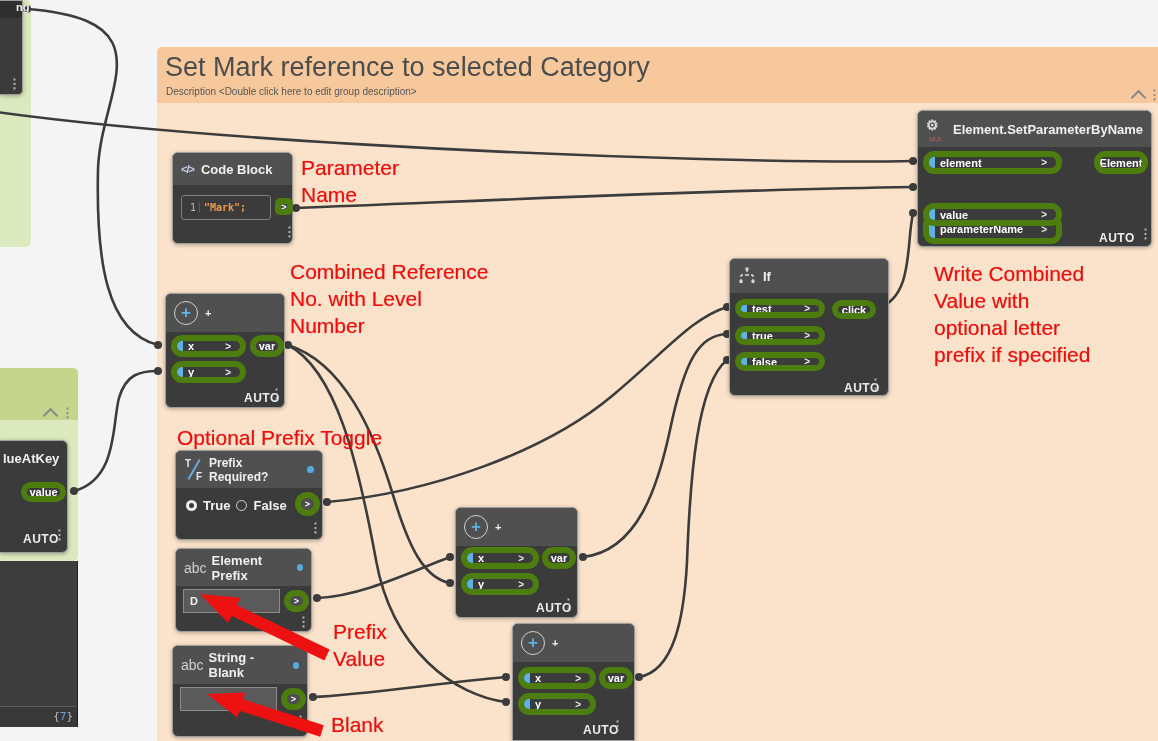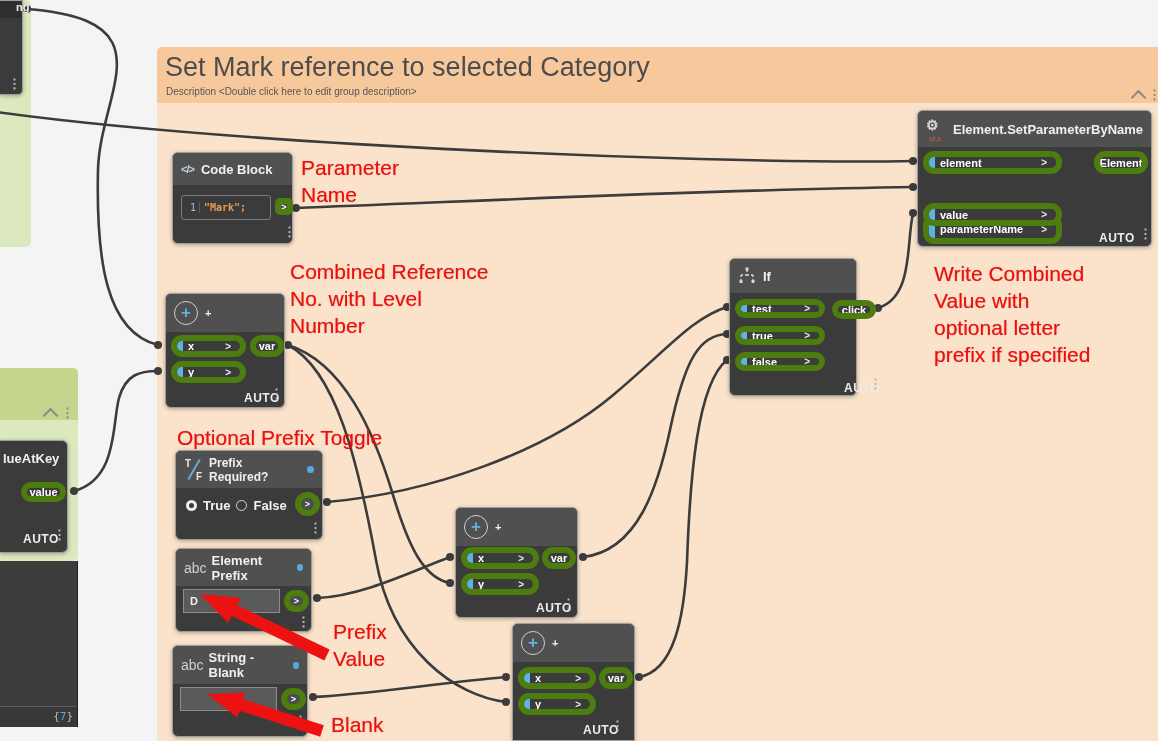--- a/index.html
+++ b/index.html
@@ -188,21 +188,21 @@
       <span class="lbl">value</span>
         <span class="arr">&gt;</span>
     </div>
     <div class="pill out" style="left:176px;top:40px;width:54px;height:23px;">
       <span>Element</span>
     </div>
     <span class="auto" style="left:181px;top:120px;">AUTO</span>
     <span class="menu" style="left:221px;top:116px;"></span>
   </div>
 
-  <div class="dnode" style="left:729px;top:258px;width:128px;height:138px;">
+  <div class="dnode" style="left:729px;top:258px;width:160px;height:138px;">
     <div class="hdr" style="height:34px;">
       <svg class="if-icon" width="18" height="18" viewBox="0 0 18 18">
         <g stroke="#d8d8d8" stroke-width="1.4" stroke-dasharray="2 2" fill="none">
             <path d="M9 3 V8 M9 8 H3 M9 8 H15 M3 8 V13 M15 8 V13"></path>
           </g>
         <g fill="#d8d8d8">
             <rect x="7.5" y="0.5" width="3" height="3"></rect>
             <rect x="1.5" y="13" width="3" height="3"></rect>
             <rect x="13.5" y="13" width="3" height="3"></rect>
           </g>

